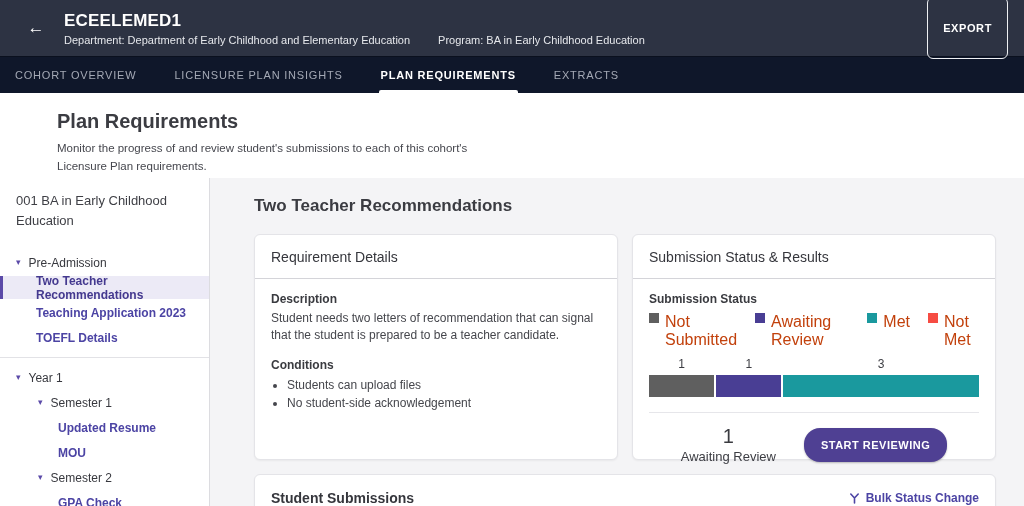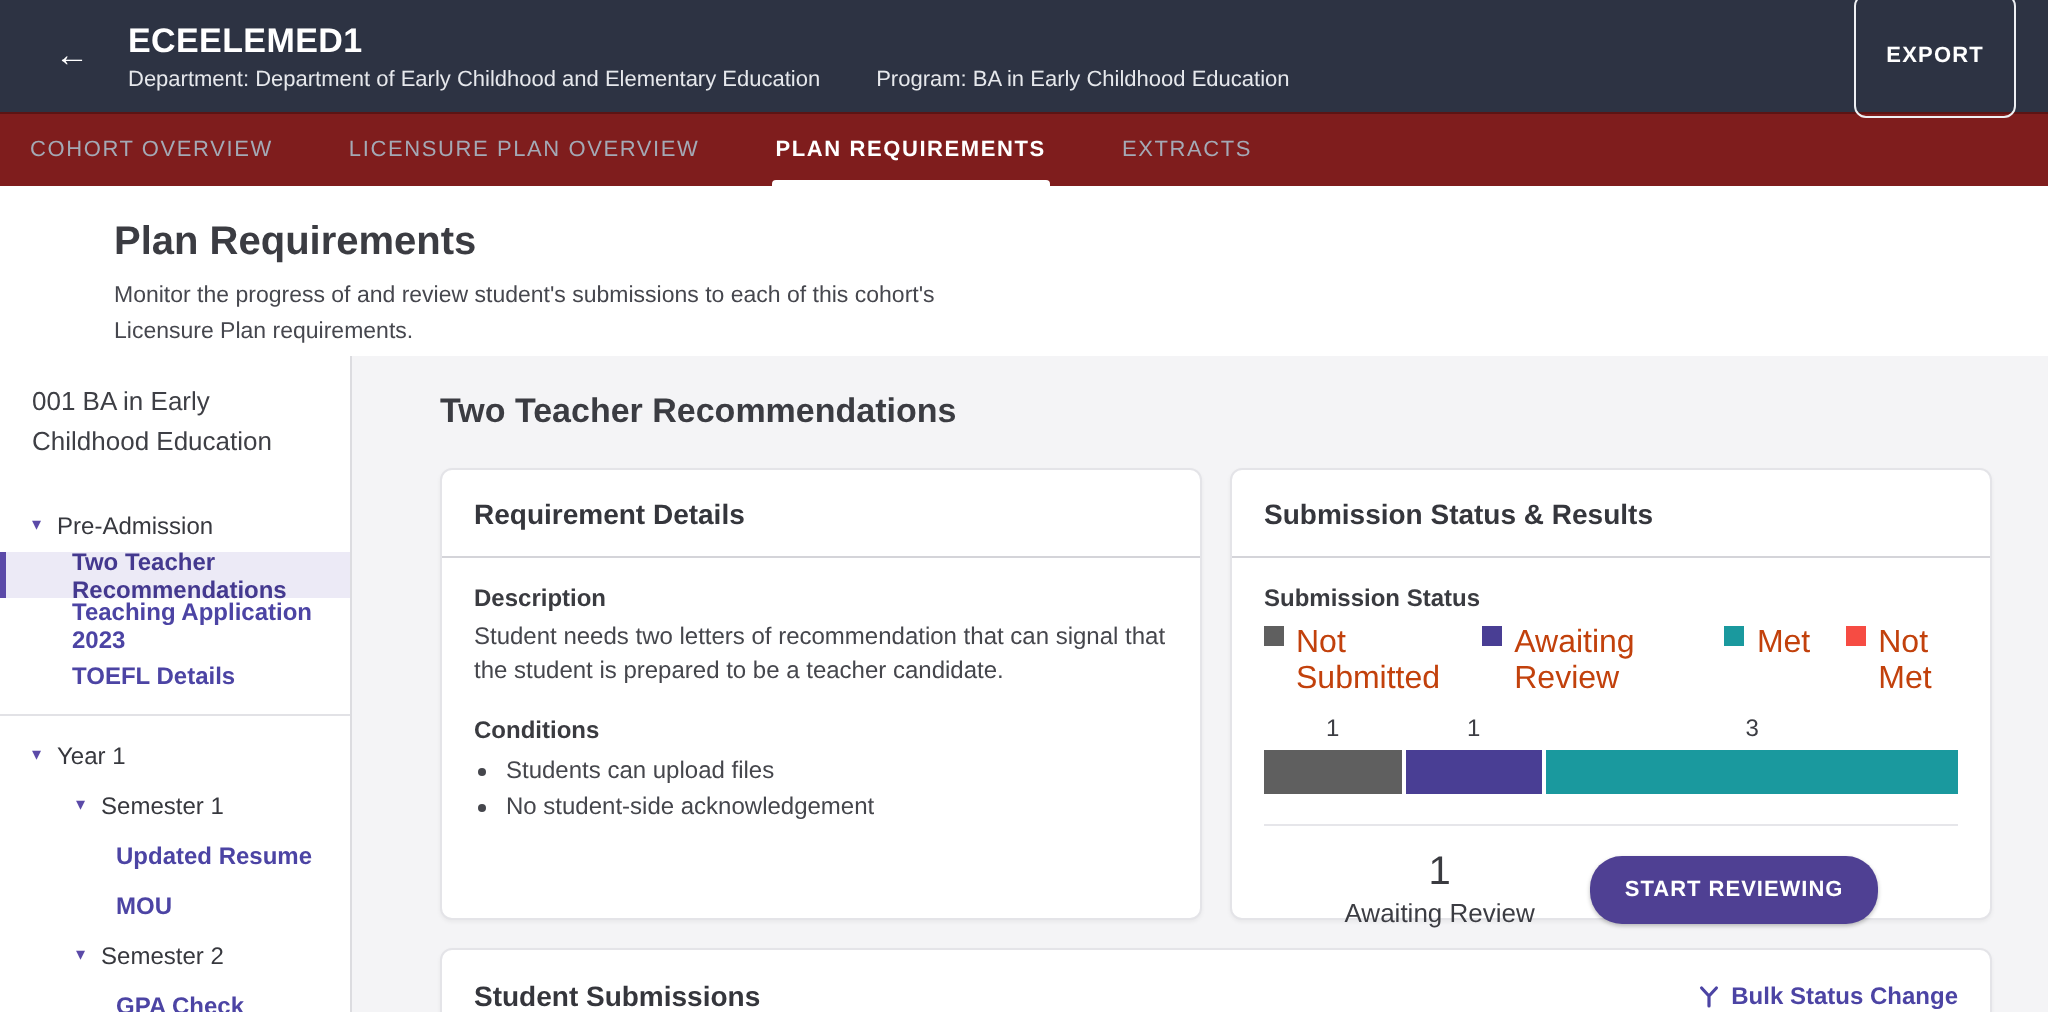--- a/index.html
+++ b/index.html
@@ -10,54 +10,54 @@
   
   .topbar { height:56px; background:#2d3343; display:flex; align-items:center; padding:0 16px 0 20px; }
   .back-btn { width:32px; height:32px; color:#fff; font-size:17px; display:flex; align-items:center; justify-content:center; cursor:pointer; margin-right:12px; }
   .title-block { flex:1; }
   .cohort-title { color:#fff; font-size:17px; font-weight:bold; letter-spacing:.2px; }
   .cohort-meta { display:flex; gap:28px; margin-top:3px; }
   .cohort-meta span { color:#e6e8ec; font-size:11px; }
   .export-btn { border:1px solid #eef0f3; color:#fff; background:transparent; font-size:11px; font-weight:bold; letter-spacing:.6px; padding:24px 15px; border-radius:6px; cursor:pointer; font-family:inherit; }
 
   
-  .tabbar { height:37px; background:#7f1d1d; border-top:1px solid rgba(0,0,0,.28); display:flex; align-items:stretch; padding-left:13px; }
+  .tabbar { height:37px; background:#0f172a; border-top:1px solid rgba(0,0,0,.28); display:flex; align-items:stretch; padding-left:13px; }
   .tab { position:relative; display:flex; align-items:center; padding:0 2px; margin-right:34px; font-size:11px; letter-spacing:.8px; color:#a4a9b5; cursor:pointer; white-space:nowrap; }
   .tab.active { color:#fff; font-weight:bold; }
   .tab.active::after { content:""; position:absolute; left:0; right:0; bottom:0; height:3px; background:#fff; border-radius:2px 2px 0 0; }
 
   
   .page-header { background:#fff; padding:17px 0 18px 57px; }
   .page-title { font-size:20px; font-weight:bold; color:#3b3c42; }
   .page-subtitle { margin-top:7px; font-size:11.5px; line-height:1.55; color:#46474e; max-width:428px; }
 
   
   .body-wrap { position:absolute; top:178px; left:0; right:0; bottom:0; display:flex; }
-  .sidebar { width:176px; background:#fff; border-right:1px solid #dcdce0; flex:none; overflow:hidden; }
+  .sidebar { width:210px; background:#fff; border-right:1px solid #dcdce0; flex:none; overflow:hidden; }
   .plan-title { padding:13px 16px 6px 16px; font-size:13px; line-height:1.55; color:#3e3f45; }
   .tree { margin-top:14px; }
   .tree-row { display:flex; align-items:center; height:23px; cursor:pointer; }
   .caret { color:#5b4aa8; font-size:9px; margin-right:8px; line-height:1; }
   .tree-group { font-size:12px; color:#37383e; }
   .tree-group.lvl0 { padding-left:16px; }
   .tree-group.lvl1 { padding-left:38px; }
   .tree-leaf { font-size:12px; font-weight:bold; color:#4c44a4; }
   .tree-leaf.lvl1 { padding-left:36px; }
   .tree-leaf.lvl2 { padding-left:58px;align-items:center; }
   .tree-leaf.selected { background:#eceaf6; border-left:3px solid #5b4aa8; padding-left:33px; color:#44398f; }
   .tree-sep { border-top:1px solid #e2e2e6; margin:8px 0; }
   .tree-row + .tree-row { margin-top:2px; }
 
   .content { flex:1; background:#f4f4f6; padding:18px 28px 0 44px; overflow:hidden; }
   .content-title { font-size:17px; font-weight:bold; color:#3b3c42; margin-bottom:18px; }
 
   .cards-row { display:flex; gap:14px; }
   .card { background:#fff; border:1px solid #e4e4e8; border-radius:6px; box-shadow:0 1px 2px rgba(0,0,0,.05); }
   .card.half { flex:1 1 0; height:226px; }
-  .card-header { padding:14px 16px 13px; font-size:14px; font-weight:bold; color:#35363c; border-bottom:1px solid #d4d4d9; }
+  .card-header { padding:14px 16px 13px; font-size:14px; font-weight:normal; color:#35363c; border-bottom:1px solid #d4d4d9; }
   .card-body { padding:13px 16px; }
 
   
   .field-label { font-size:12px; font-weight:bold; color:#3a3b40; margin-bottom:4px; }
   .field-text { font-size:12px; color:#45464c; line-height:1.45; margin-bottom:13px; }
   .cond-list { margin:2px 0 0 16px; }
   .cond-list li { font-size:12px; color:#45464c; line-height:1.55; }
 
   
   .ss-label { font-size:12px; font-weight:bold; color:#3a3b40; margin-bottom:7px; }
@@ -96,21 +96,21 @@
       <div class="cohort-meta">
         <span>Department: Department of Early Childhood and Elementary Education</span>
         <span>Program: BA in Early Childhood Education</span>
       </div>
     </div>
     <button class="export-btn">EXPORT</button>
   </div>
 
   <div class="tabbar">
     <div class="tab">COHORT OVERVIEW</div>
-    <div class="tab">LICENSURE PLAN OVERVIEW</div>
+    <div class="tab">LICENSURE PLAN INSIGHTS</div>
     <div class="tab active">PLAN REQUIREMENTS</div>
     <div class="tab">EXTRACTS</div>
   </div>
 
   <div class="page-header">
     <div class="page-title">Plan Requirements</div>
     <div class="page-subtitle">Monitor the progress of and review student's submissions to each of this cohort's Licensure Plan requirements.</div>
   </div>
 
   <div class="body-wrap">

